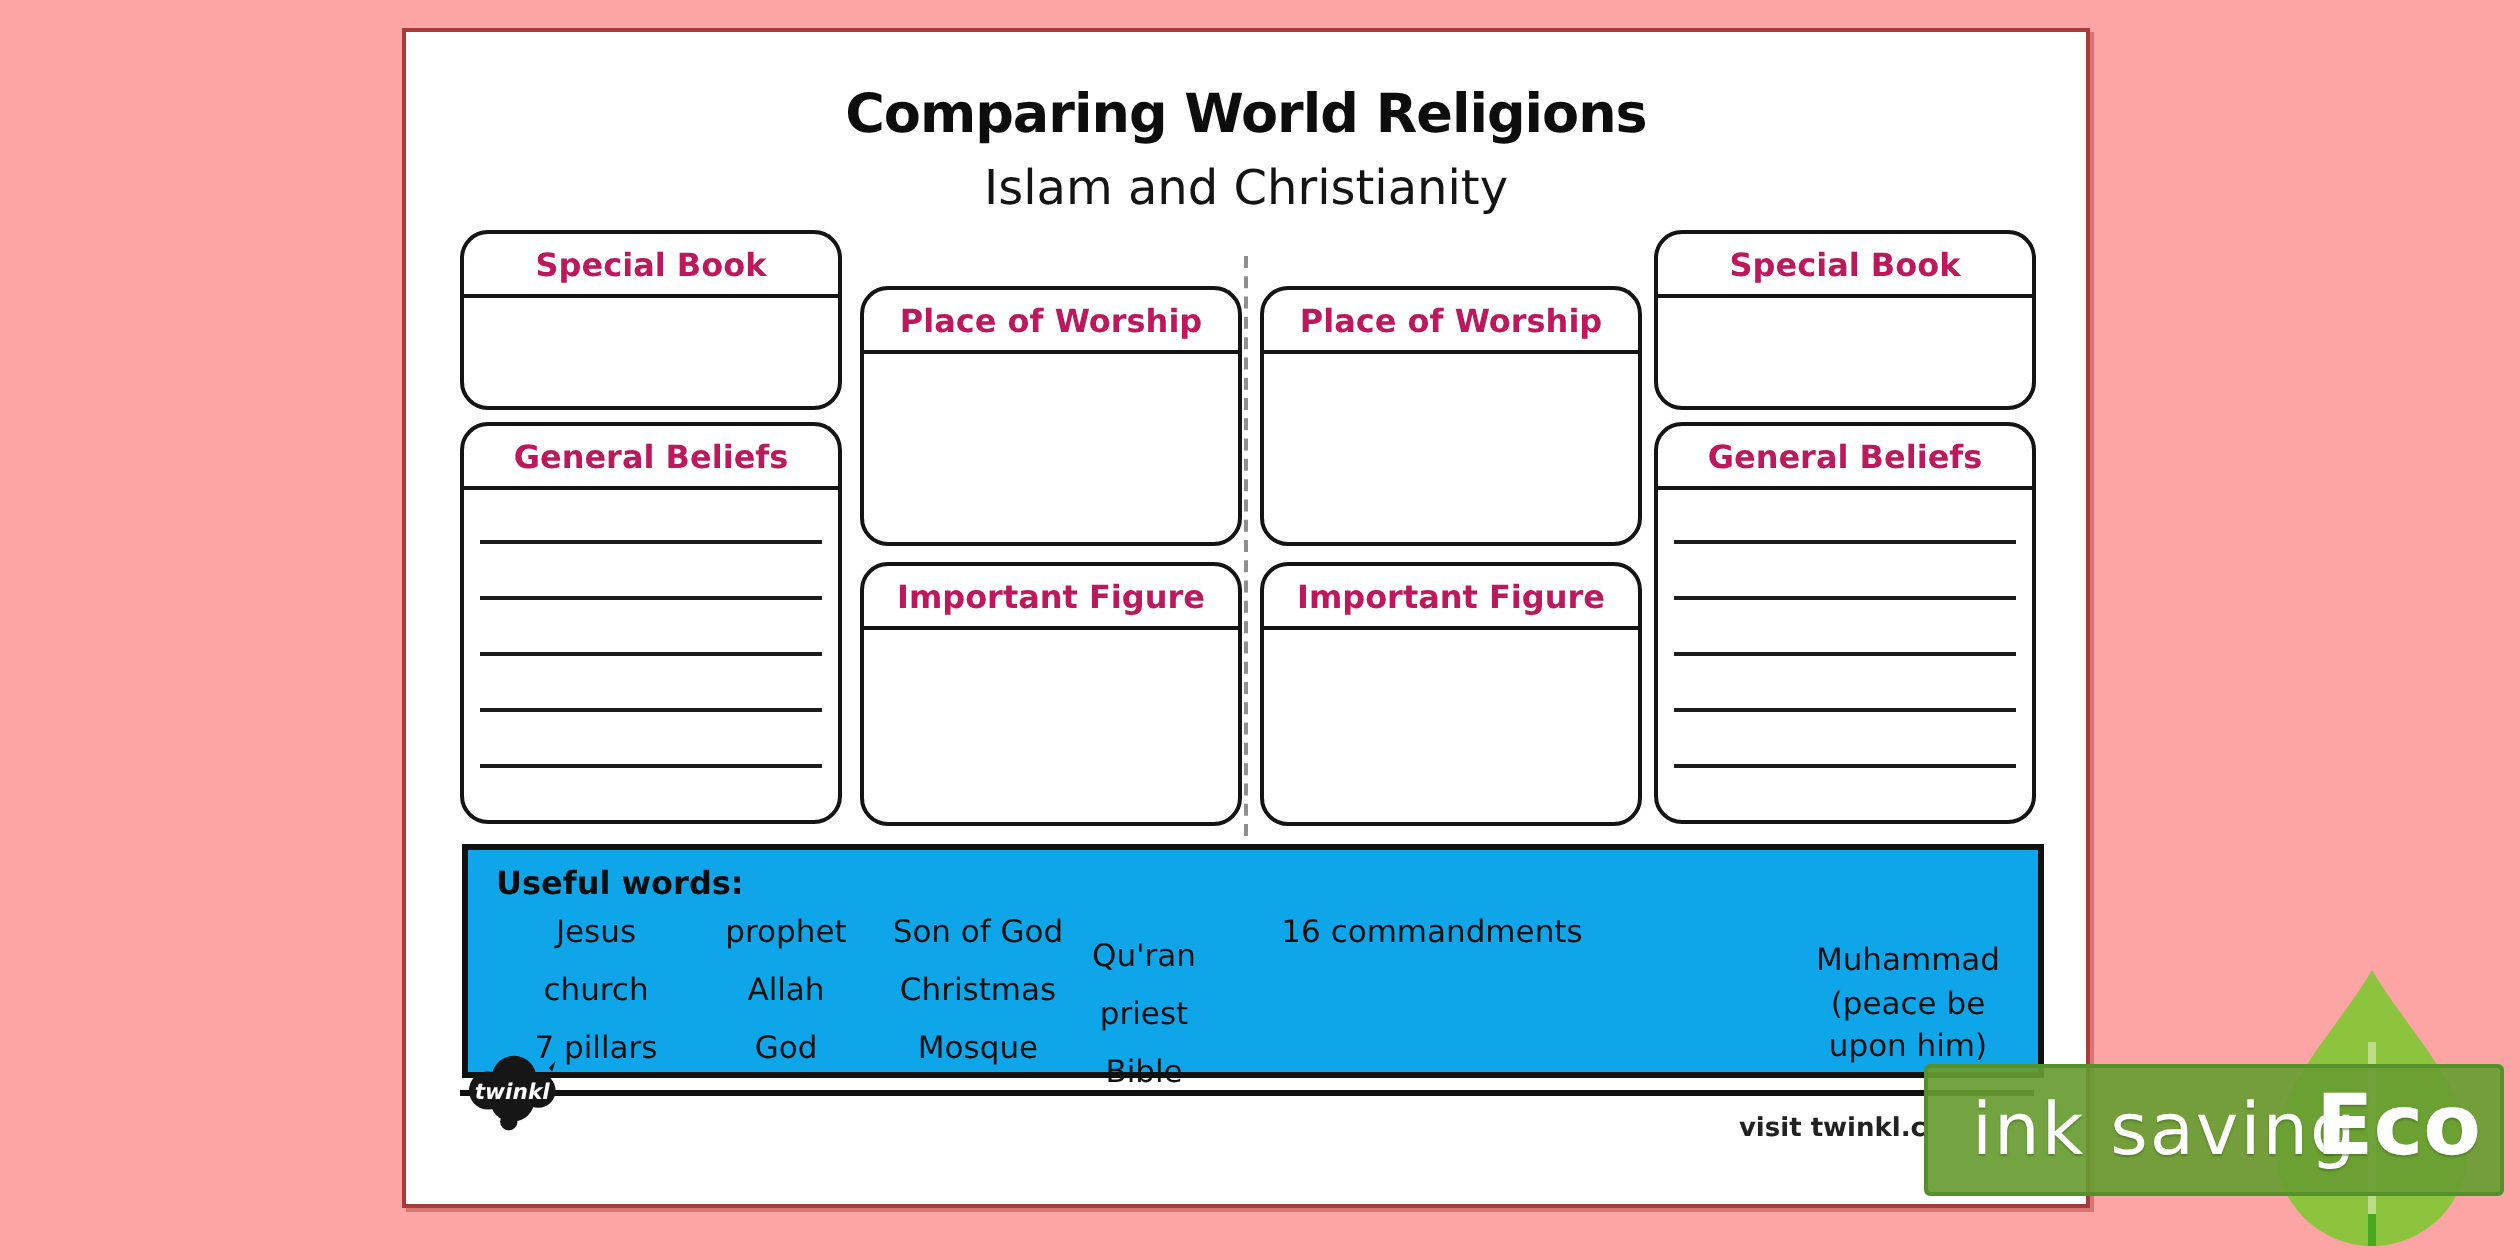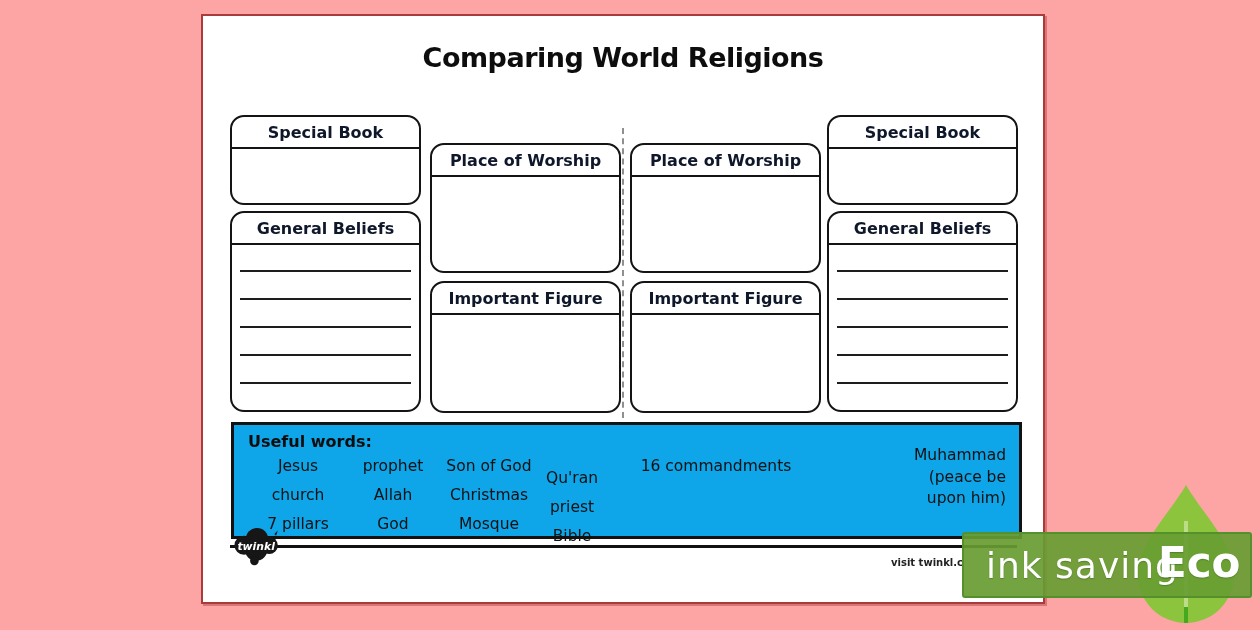--- a/index.html
+++ b/index.html
@@ -24,49 +24,49 @@
   .page-subtitle{
     position:absolute;left:0;top:64px;width:100%;
     text-align:center;font-size:24px;color:#141414;
   }
   .panel{
     position:absolute;background:#fff;border:2px solid #141414;border-radius:14px;
   }
   .panel-header{
     height:30px;border-bottom:2px solid #141414;
     display:flex;align-items:center;justify-content:center;
-    font-weight:bold;font-size:16px;color:#0f172a;
+    font-weight:bold;font-size:16px;color:#be185d;
   }
   .panel-body{position:relative;width:100%;}
   .rule{position:absolute;left:8px;right:8px;height:0;border-bottom:2px solid #1d1d1d;}
   .dashed-divider{
     position:absolute;left:419px;top:112px;height:290px;width:0;
     border-left:2px dashed #909090;
   }
   .word-bank{
     position:absolute;left:28px;top:406px;width:785px;height:111px;
     border:3px solid #111;background:#0ea5e9;
   }
   .wb-label{
     position:absolute;left:14px;top:7px;font-weight:bold;font-size:16px;color:#0d0d0d;
   }
   .wb-col{
     position:absolute;top:27px;text-align:center;
     font-size:15.5px;line-height:28.8px;color:#111;
   }
   .wb-col span{display:block;}
-  .wb-col-7{top:20px;line-height:21.5px;text-align:right;}
+  .wb-col-7{top:45px;line-height:21.5px;}
   .footer-rule{
     position:absolute;left:27px;top:529px;width:787px;height:0;
     border-bottom:3px solid #111;
   }
   .twinkl-logo{position:absolute;left:28px;top:510px;width:52px;height:42px;}
   .visit-text{
     position:absolute;right:80px;top:541px;
-    font-size:10px;font-weight:bold;color:#222;
+    font-size:13px;font-weight:bold;color:#222;
   }
   .eco-badge{position:absolute;left:0;top:0;width:1260px;height:630px;pointer-events:none;}
   .eco-leaf{position:absolute;left:1128px;top:483px;width:116px;height:140px;}
   .eco-bar{
     position:absolute;left:962px;top:532px;width:286px;height:62px;
     background:rgba(104,156,50,0.92);
     border:2px solid #54902c;border-radius:3px;
     display:flex;align-items:center;
   }
   .eco-ink{
@@ -78,20 +78,21 @@
     text-shadow:0 1px 1px rgba(60,100,30,.5);
   }
 </style>
 </head>
 <body>
 
 <div class="stage">
   <div class="page">
 
     <div class="page-title">Comparing World Religions</div>
+    <div class="page-subtitle">Islam and Christianity</div>
 
     <div class="panel" style="left:27px;top:99px;width:187px;height:86px;">
       <div class="panel-header">
           <span>Special Book</span>
         </div>
       <div class="panel-body" style="height:52px;"></div>
     </div>
 
     <div class="panel" style="left:27px;top:195px;width:187px;height:197px;">
       <div class="panel-header">

